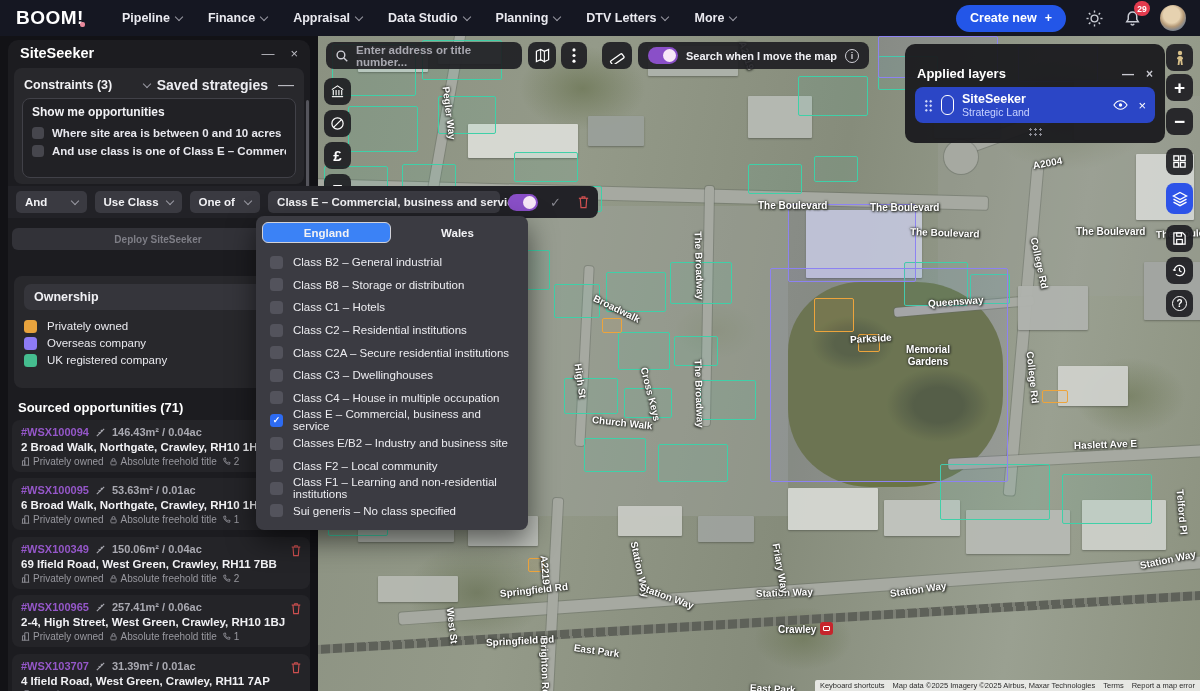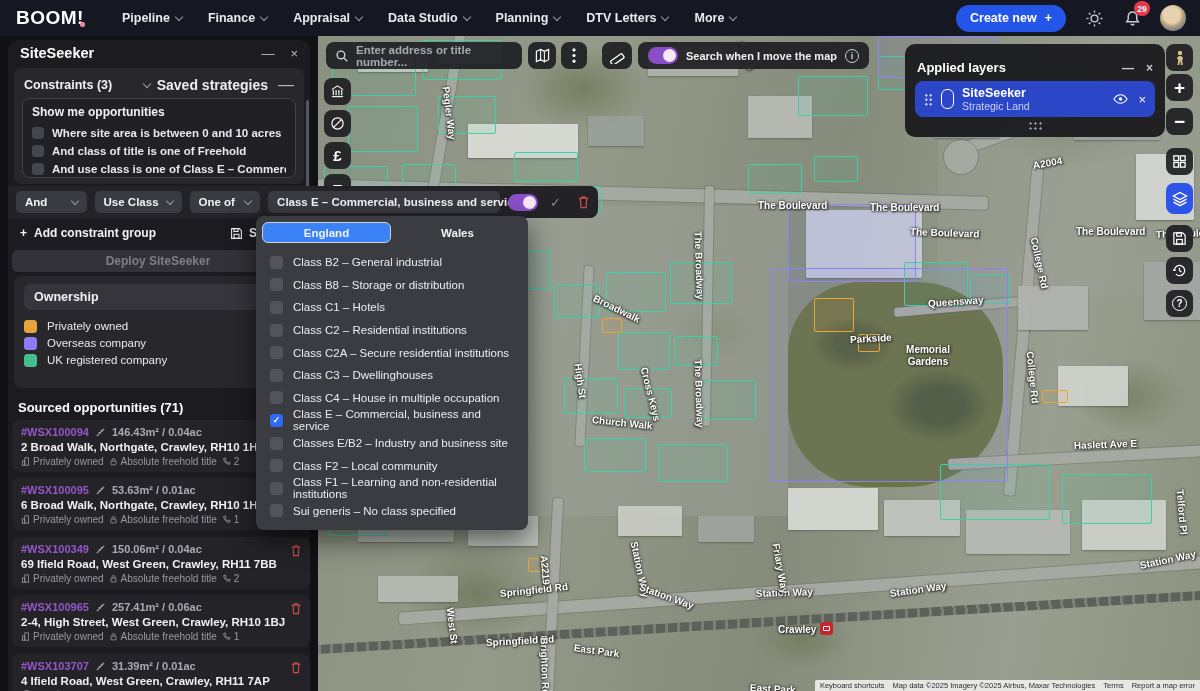--- a/index.html
+++ b/index.html
@@ -58,21 +58,21 @@
   .onmove .lbl{font-size:11px;font-weight:700;color:#f0f0f4;}
   .toggle{width:30px;height:17px;border-radius:9px;background:#8a4fc8;position:relative;cursor:pointer;flex:none;}
   .toggle .knob{position:absolute;right:2px;top:2px;width:13px;height:13px;border-radius:50%;background:#f7e7f7;}
   .info{width:14px;height:14px;border:1.3px solid #cfcfd6;border-radius:50%;font-size:9px;font-weight:700;
     color:#cfcfd6;display:flex;align-items:center;justify-content:center;}
   .ltool{left:6px;width:27px;height:27px;}
   .rtool{left:848px;width:27px;height:27px;font-size:15px;font-weight:700;}
   .zoomglyph{font-size:19px;font-weight:700;color:#fff;line-height:1;}
   
   .applied{position:absolute;left:587px;top:8px;width:260px;background:rgba(26,26,30,.95);border-radius:10px;
-    z-index:7;padding:16px 10px 4px;}
+    z-index:7;padding:22px 10px 4px;}
   .applied .hd{display:flex;align-items:center;color:#fff;font-size:13px;font-weight:700;padding:0 2px 6px;}
   .applied .hd .sp{margin-left:auto;display:flex;gap:12px;color:#c9c9d0;font-size:12px;}
   .layerrow{background:#2b46c6;border-radius:8px;height:36px;display:flex;align-items:center;gap:8px;padding:0 9px;}
   .dots{width:9px;height:13px;background:radial-gradient(circle,#dfe5ff 1px,transparent 1.3px);
     background-size:4.5px 4.5px;flex:none;}
   .shapeicon{width:13px;height:20px;border:1.8px solid #fff;border-radius:6px;flex:none;}
   .layerrow .nm{color:#fff;font-size:12.5px;font-weight:700;line-height:1.15;}
   .layerrow .sub{color:#c8d2ff;font-size:10.5px;font-weight:400;}
   .layerrow .tools{margin-left:auto;display:flex;align-items:center;gap:10px;color:#fff;}
   .handle{margin:4px auto 2px;width:14px;height:10px;background:radial-gradient(circle,#8f8f98 1px,transparent 1.3px);
@@ -94,22 +94,22 @@
   .innerbox{position:absolute;left:8px;top:30px;width:274px;height:80px;border:1px solid #414148;border-radius:8px;
     background:#212125;padding:6px 9px;}
   .innerbox .h{color:#f2f2f5;font-size:12px;font-weight:700;margin-bottom:5px;}
   .rule{display:flex;align-items:center;gap:8px;height:18px;}
   .cbx{width:12px;height:12px;border-radius:3.5px;background:#46464d;flex:none;cursor:pointer;}
   .rule .rl{color:#e8e8ee;font-size:11.5px;font-weight:700;white-space:nowrap;overflow:hidden;}
   .row2{position:absolute;left:6px;top:182px;width:296px;height:22px;display:flex;align-items:center;gap:8px;}
   .addgrp{display:flex;align-items:center;gap:7px;color:#f2f2f5;font-size:12px;font-weight:700;cursor:pointer;padding-left:6px;}
   .savebtn{position:absolute;left:216px;display:flex;align-items:center;gap:6px;color:#f2f2f5;font-size:12px;
     font-weight:700;cursor:pointer;}
-  .deploy{position:absolute;left:4px;top:210px;width:292px;height:22px;background:#323238;border-radius:6px;
-    color:#7e7e86;font-size:12px;font-weight:700;display:flex;align-items:center;justify-content:center;}
+  .deploy{position:absolute;left:4px;top:188px;width:292px;height:22px;background:#323238;border-radius:6px;
+    color:#7e7e86;font-size:10px;font-weight:700;display:flex;align-items:center;justify-content:center;}
   .c2{top:236px;height:112px;padding:8px 10px;}
   .c2 .lb{color:#f2f2f5;font-size:12.5px;font-weight:700;margin-bottom:7px;}
   .ownsel{height:26px;background:#35353b;border-radius:7px;display:flex;align-items:center;padding:0 10px;
     color:#f0f0f4;font-size:12.5px;font-weight:700;cursor:pointer;}
   .legend{margin-top:9px;display:flex;flex-direction:column;gap:3px;}
   .lrow{display:flex;align-items:center;gap:10px;height:14px;}
   .sw{width:13px;height:13px;border-radius:3.5px;flex:none;}
   .lrow .ll{color:#e9e9ee;font-size:11.5px;}
   .opphead{position:absolute;left:10px;top:360px;color:#fff;font-size:13px;font-weight:700;}
   .opplist{position:absolute;left:4px;top:380px;width:298px;}
@@ -500,24 +500,20 @@
     <div class="innerbox">
       <div class="h">Show me opportunities</div>
       <div>
 
       <div class="rule">
             <span class="cbx"></span>
             <span class="rl">Where site area is between 0 and 10 acres</span>
           </div>
           <div class="rule">
             <span class="cbx"></span>
-            <span class="rl">And class of title is one of Freehold</span>
-          </div>
-          <div class="rule">
-            <span class="cbx"></span>
             <span class="rl">And use class is one of Class E – Commercial, business...</span>
           </div>
         </div>
     </div>
   </div>
 
   <div class="row2">
     <span class="addgrp">
         <span>+</span>
         <span>Add constraint group</span>

